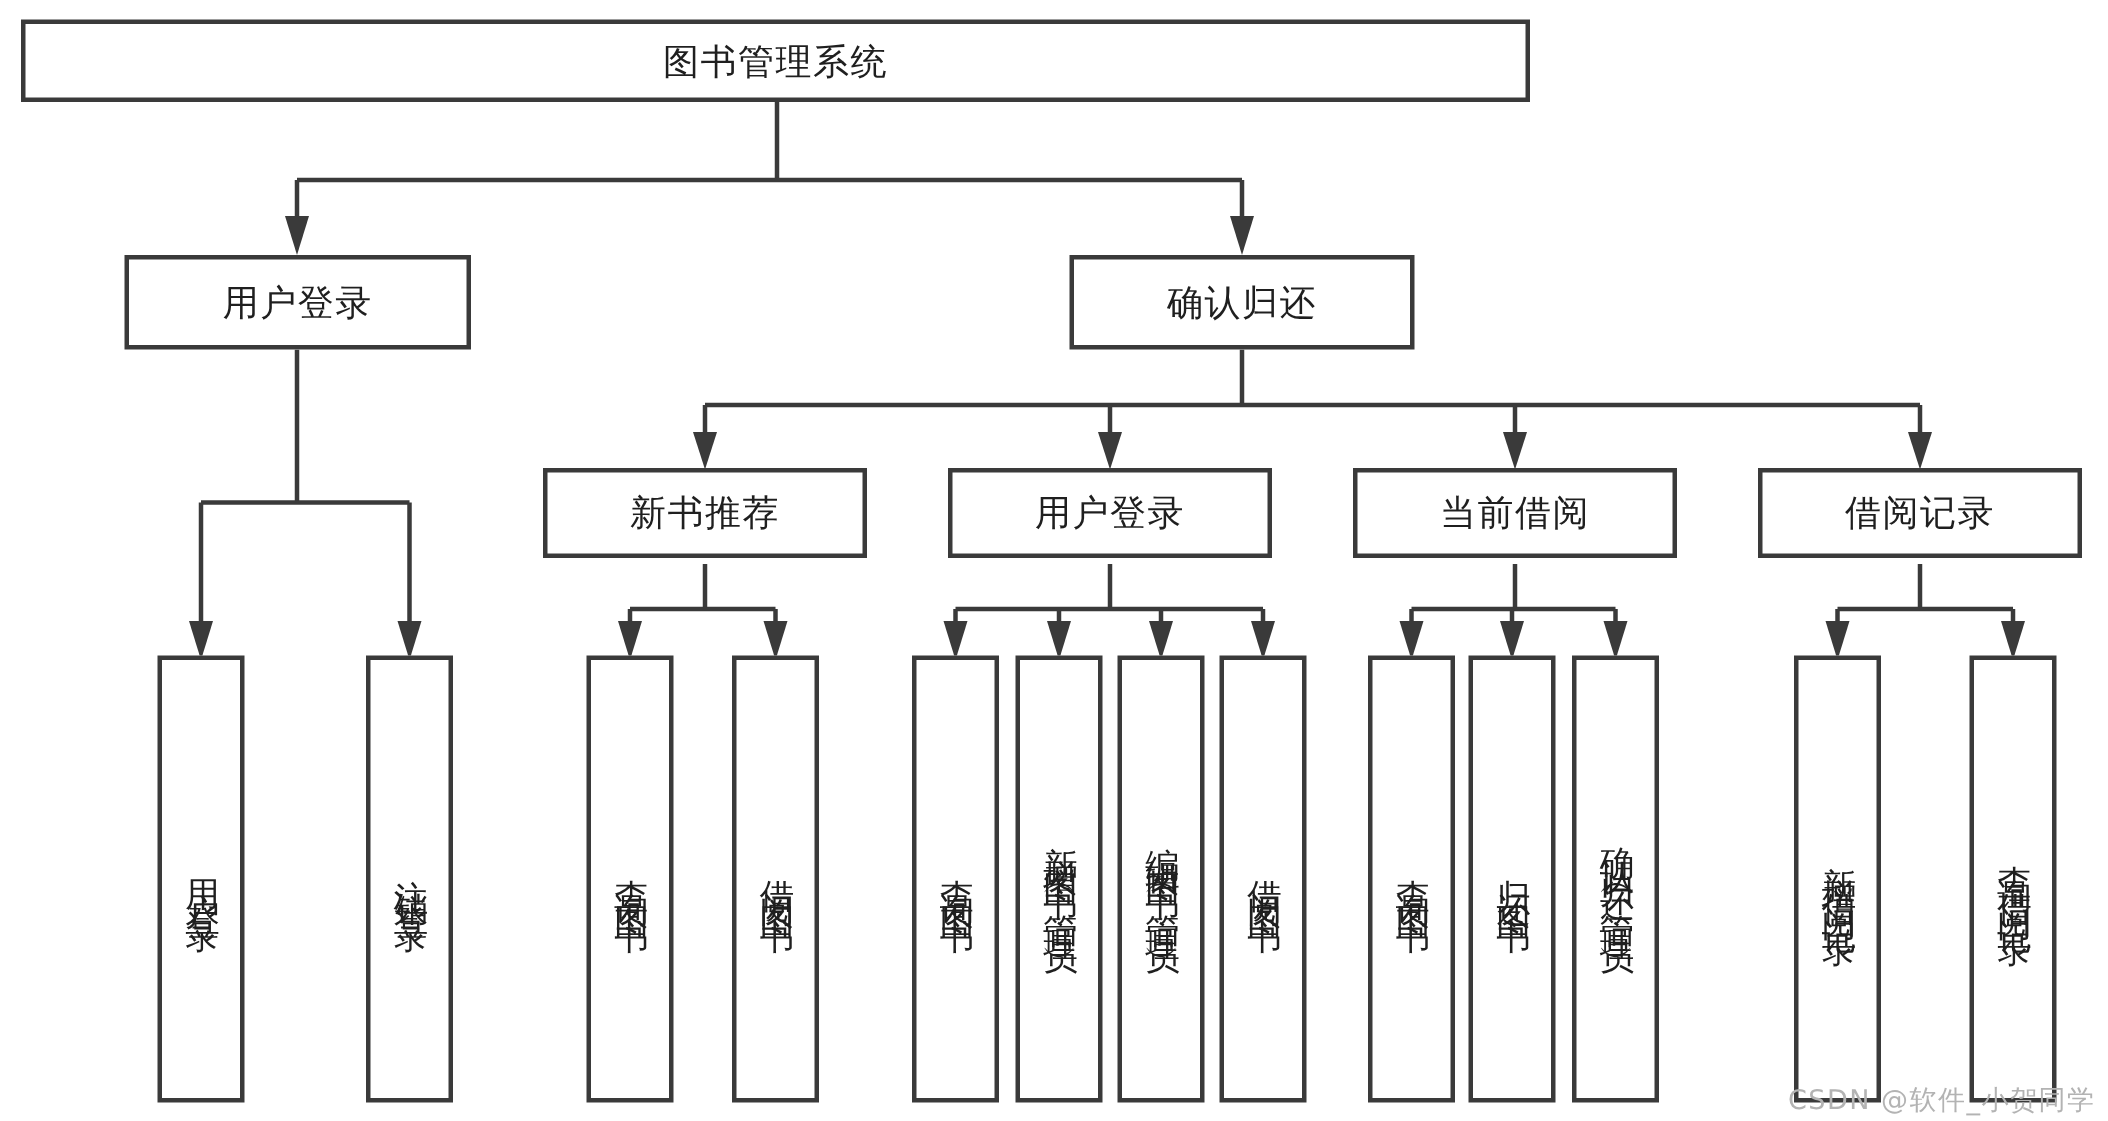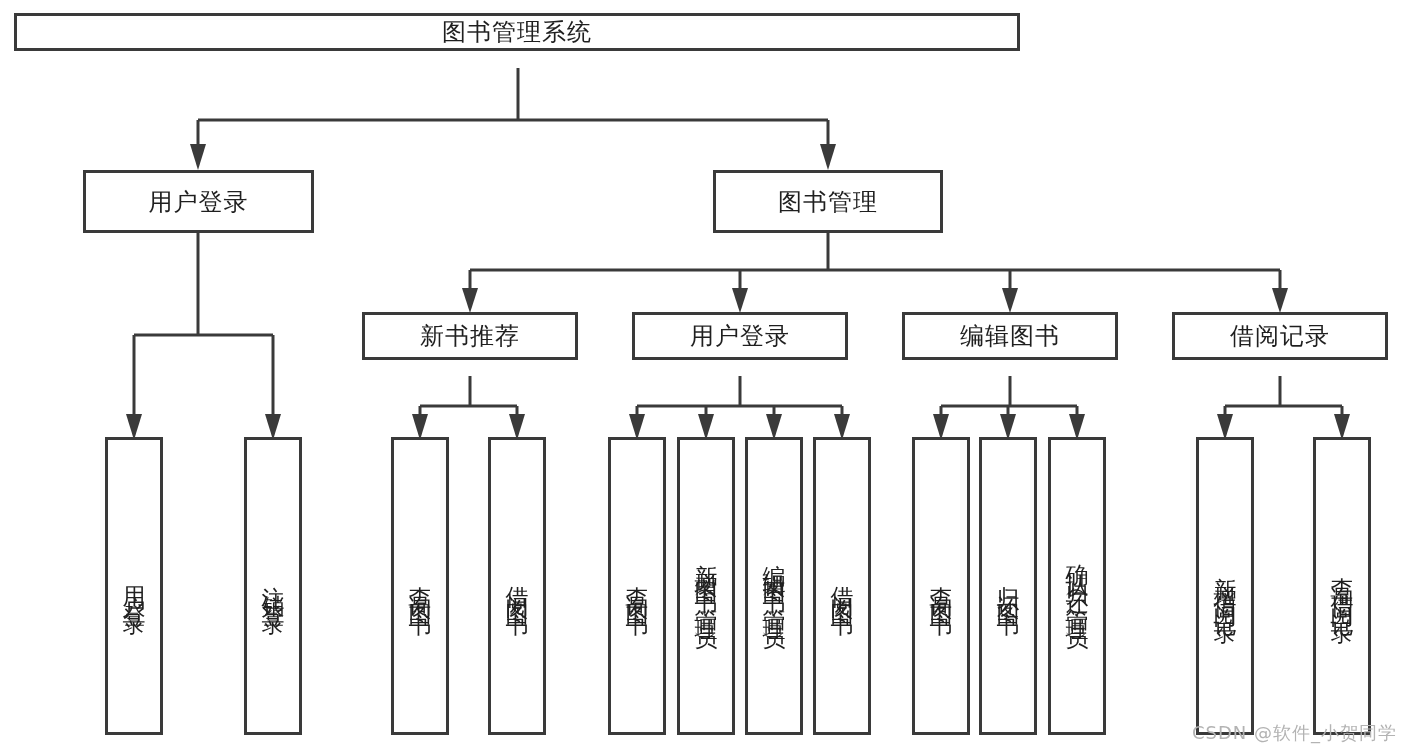--- a/index.html
+++ b/index.html
@@ -34,23 +34,23 @@
     border: 3px solid var(--line);
     background: #fff;
     color: var(--text);
     display: flex;
     align-items: center;
     justify-content: center;
     font-size: 24px;
     letter-spacing: 1px;
     text-align: center;
   }
-  .root  { left: 14px;  top: 13px;  width: 1006px; height: 38px; }
+  .root  { left: 14px;  top: 13px;  width: 1006px; height: 55px; }
   .lvl2  { top: 170px; height: 63px; }
-  .lvl3  { top: 312px; height: 48px; width: 216px; font-family: Liberation Mono, monospace; }
+  .lvl3  { top: 312px; height: 60px; width: 216px; font-family: Liberation Mono, monospace; }
   .leaf  {
     top: 437px;
     width: 58px;
     height: 298px;
     writing-mode: vertical-rl;
     letter-spacing: 9px;
     font-size: 23px;
     line-height: 1;
   }
   #watermark {
@@ -126,25 +126,25 @@
     <path d="M1225 406 H1342"></path>
     <path d="M1225 406 V418"></path>
       <polygon points="1217,414 1233,414 1225,440"></polygon>
     <path d="M1342 406 V418"></path>
       <polygon points="1334,414 1350,414 1342,440"></polygon>
   </svg>
 
   <div class="node root">图书管理系统</div>
 
   <div class="node lvl2" style="left:83px;width:231px;">用户登录</div>
-  <div class="node lvl2" style="left:713px;width:230px;">图书管理</div>
+  <div class="node lvl2" style="left:713px;width:230px;">确认归还</div>
 
   <div class="node lvl3" style="left:362px;">新书推荐</div>
   <div class="node lvl3" style="left:632px;">用户登录</div>
-  <div class="node lvl3" style="left:902px;">编辑图书</div>
+  <div class="node lvl3" style="left:902px;">当前借阅</div>
   <div class="node lvl3" style="left:1172px;">借阅记录</div>
 
   <div class="node leaf" style="left:105px;">用户登录</div>
   <div class="node leaf" style="left:244px;">注销登录</div>
 
   <div class="node leaf" style="left:391px;">查询图书</div>
   <div class="node leaf" style="left:488px;">借阅图书</div>
 
   <div class="node leaf" style="left:608px;">查询图书</div>
   <div class="node leaf" style="left:677px;">新增图书（管理员）</div>

